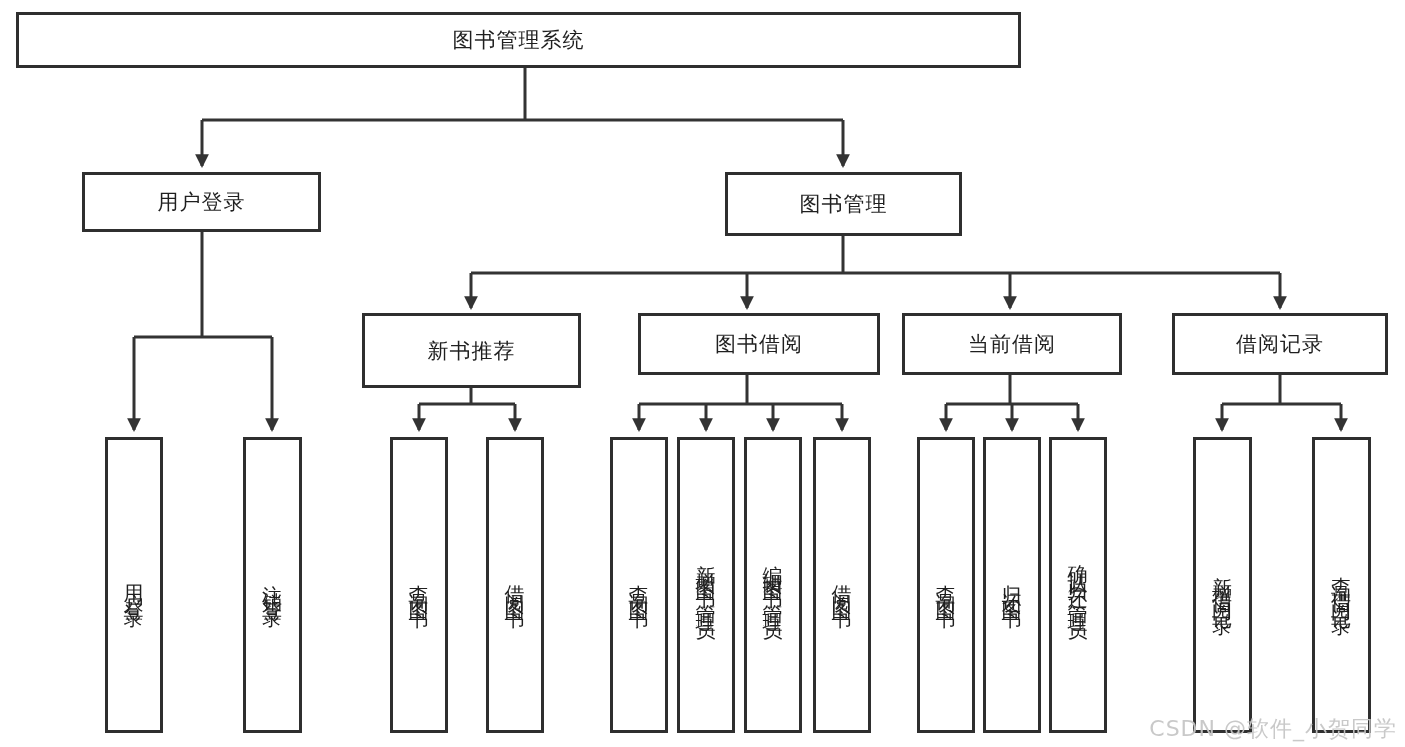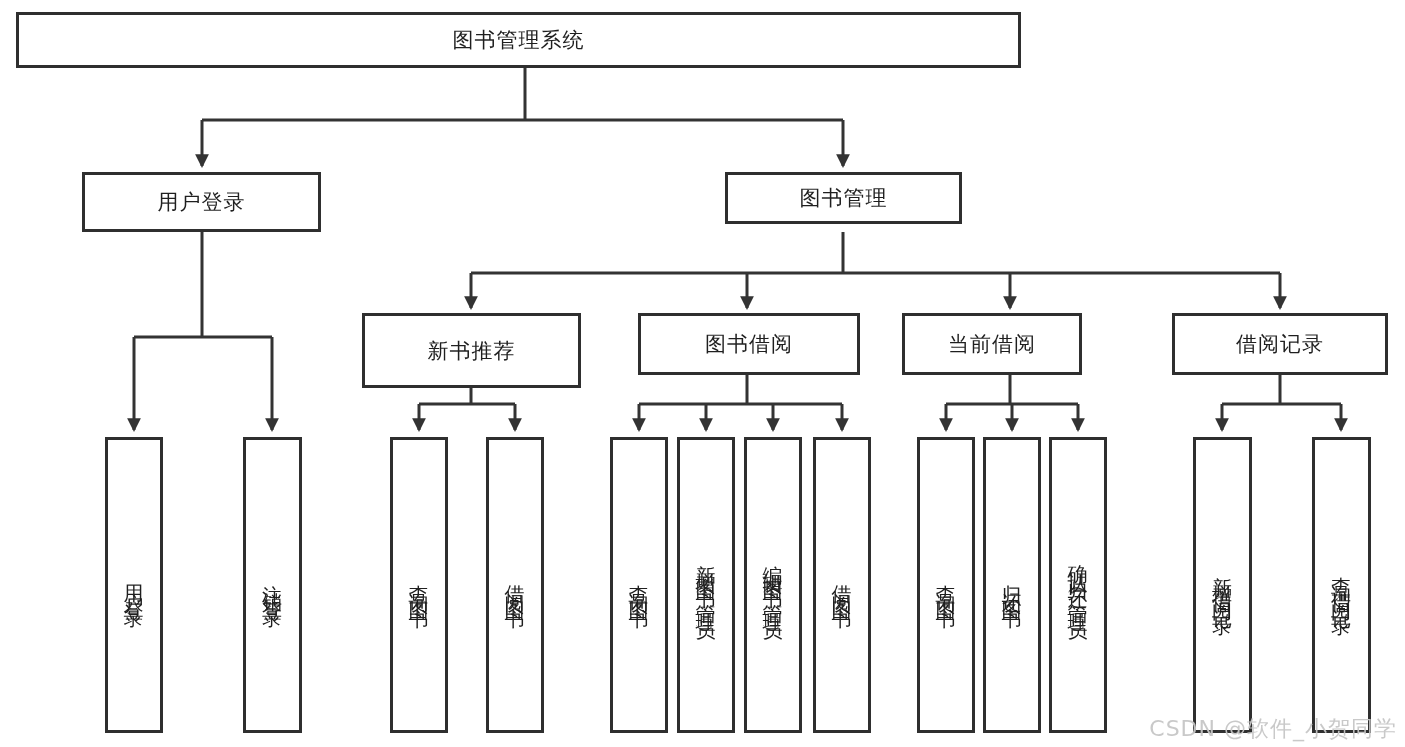--- a/index.html
+++ b/index.html
@@ -100,25 +100,25 @@
 
       <path d="M1280,375 V404 M1222,404 H1341"></path>
       <line x1="1222" y1="404" x2="1222" y2="430" marker-end="url(#arrow)"></line>
       <line x1="1341" y1="404" x2="1341" y2="430" marker-end="url(#arrow)"></line>
     </g>
   </svg>
 
   <div class="box" style="left:16px; top:12px; width:1005px; height:56px;">图书管理系统</div>
 
   <div class="box" style="left:82px; top:172px; width:239px; height:60px;">用户登录</div>
-  <div class="box" style="left:725px; top:172px; width:237px; height:52px;">图书管理</div>
+  <div class="box" style="left:725px; top:172px; width:237px; height:64px;">图书管理</div>
 
   <div class="box" style="left:362px; top:313px; width:219px; height:75px;">新书推荐</div>
-  <div class="box" style="left:638px; top:313px; width:222px; height:62px;">图书借阅</div>
-  <div class="box" style="left:902px; top:313px; width:180px; height:62px;">当前借阅</div>
+  <div class="box" style="left:638px; top:313px; width:242px; height:62px;">图书借阅</div>
+  <div class="box" style="left:902px; top:313px; width:220px; height:62px;">当前借阅</div>
   <div class="box" style="left:1172px; top:313px; width:216px; height:62px;">借阅记录</div>
 
   <div class="box vbox" style="left:105px; top:437px; width:58px; height:296px;">用户登录</div>
   <div class="box vbox" style="left:243px; top:437px; width:59px; height:296px;">注销登录</div>
 
   <div class="box vbox" style="left:390px; top:437px; width:58px; height:296px;">查询图书</div>
   <div class="box vbox" style="left:486px; top:437px; width:58px; height:296px;">借阅图书</div>
 
   <div class="box vbox" style="left:610px; top:437px; width:58px; height:296px;">查询图书</div>
   <div class="box vbox" style="left:677px; top:437px; width:58px; height:296px;">新增图书（管理员）</div>

